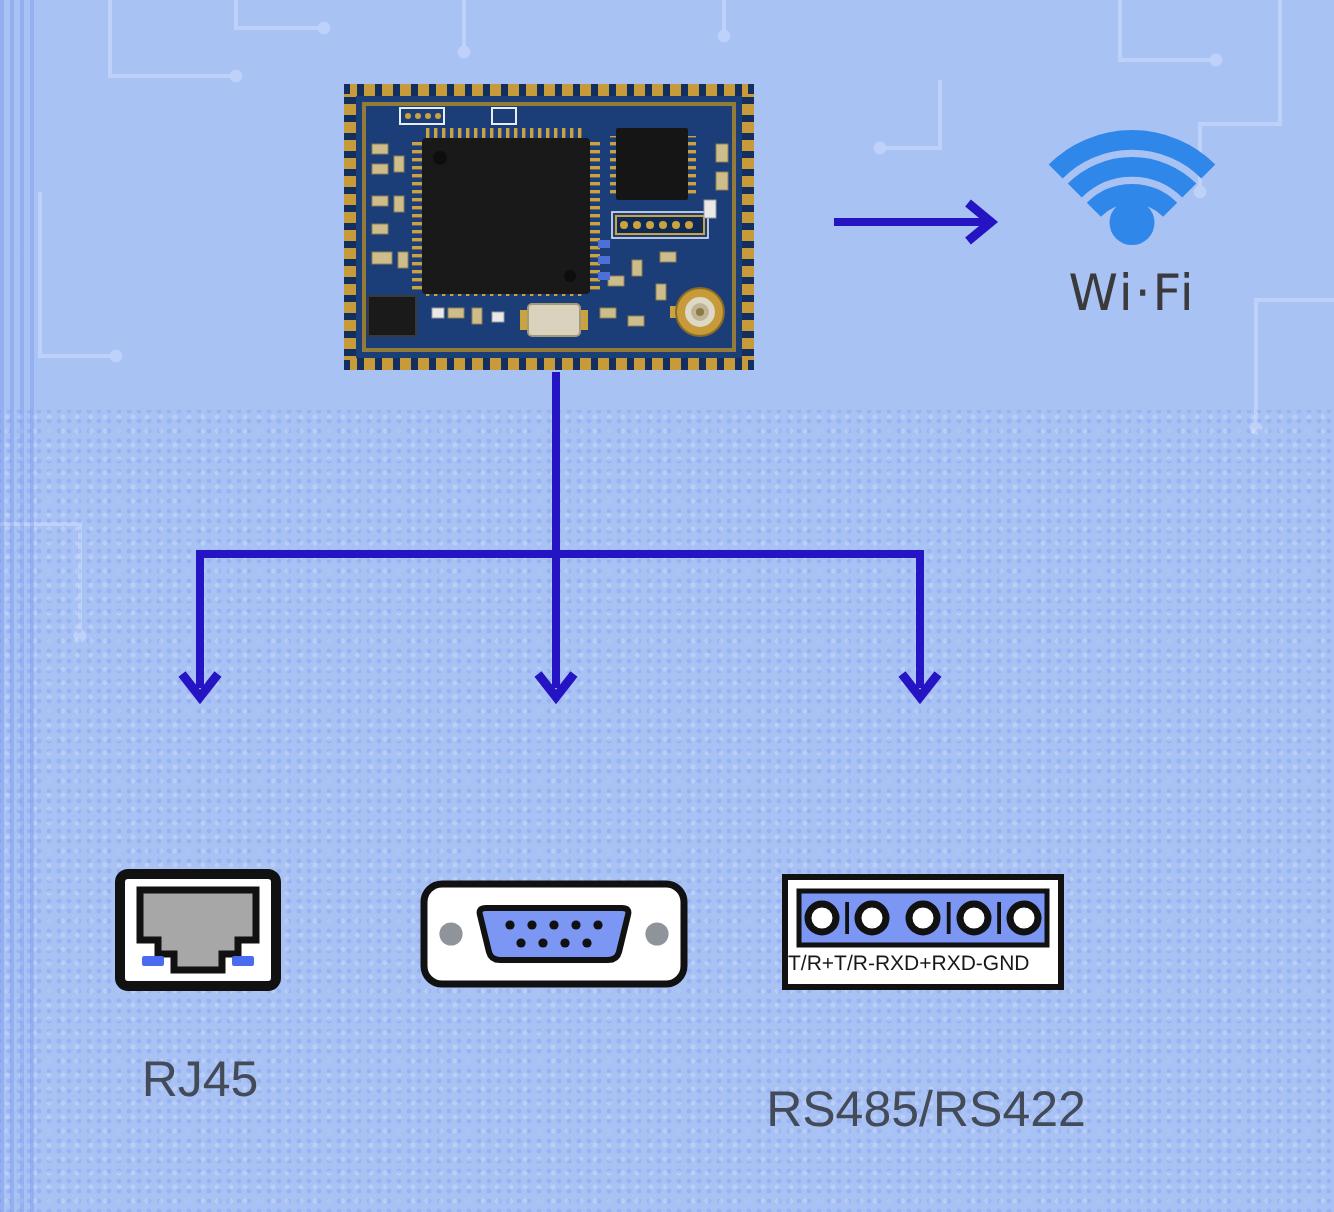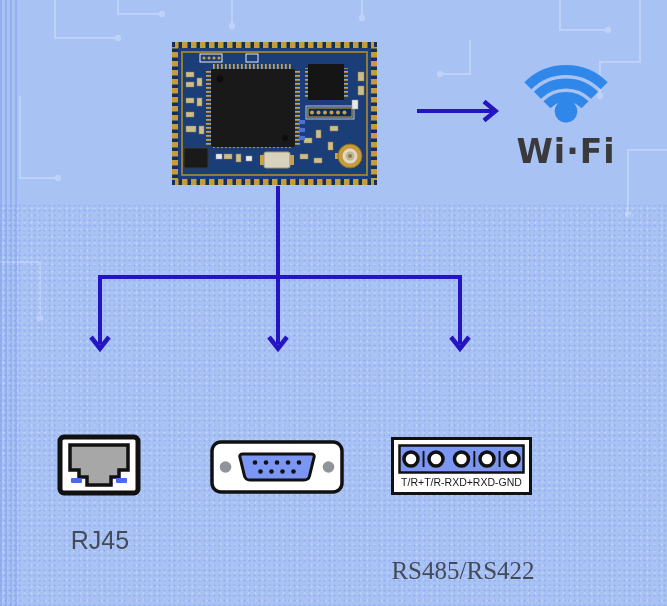--- a/index.html
+++ b/index.html
@@ -21,42 +21,42 @@
     position:absolute; left:0; top:0; width:20px; height:606px;
     background:repeating-linear-gradient(90deg, rgba(70,110,230,0.22) 0 2px, transparent 2px 5px);
     pointer-events:none;
   }
   .bg-traces{position:absolute; left:0; top:0; pointer-events:none;}
   .arrows{position:absolute; left:0; top:0;}
   .pcb{position:absolute; left:172px; top:42px; width:205px; height:143px;}
   .wifi-block{position:absolute; left:506px; top:44px; width:120px; text-align:center;}
   .wifi-icon{display:block; margin:0 auto; width:90px; height:86px;}
   .wifi-text{
-    margin-top:2px; font-family:"DejaVu Sans", sans-serif; font-weight:700;
-    font-size:33px; letter-spacing:1px; color:var(--wifi_text,#3a3a3c);
+    margin-top:2px; font-family:"DejaVu Sans", sans-serif; font-weight:400;
+    font-size:25px; letter-spacing:1px; color:var(--wifi_text,#3a3a3c);
   }
   .conn{position:absolute;}
   .conn-rj45{left:57px; top:434px; width:84px; height:62px;}
   .conn-rs232{left:210px; top:440px; width:134px; height:54px;}
   .rs485-box{
     position:absolute; left:391px; top:437px; width:135px; height:52px;
     background:#ffffff; border:3px solid #111; box-sizing:content-box;
   }
   .rs485-strip{display:block; margin:4px auto 0; width:127px; height:30px;}
   .rs485-pins{
-    text-align:center; font-size:10.5px; line-height:17px; color:#17181a;
+    font-size:10.5px; line-height:17px; color:#17181a;
     letter-spacing:0px; white-space:nowrap;
   }
   .label{
     position:absolute; text-align:center; font-size:25px;
     color:var(--label_text,#434b59);
   }
   .label-rj45{left:50px; top:526px; width:100px;}
   .label-rs232{left:217px; top:529px; width:110px;}
-  .label-rs485{left:383px; top:557px; width:160px;font-family:Liberation Serif, serif;}
+  .label-rs485{left:383px; top:541px; width:160px;}
 </style>
 </head>
 <body>
 
 <div class="canvas">
 
   <svg class="bg-traces" width="667" height="420" viewBox="0 0 667 420">
     <g fill="none" stroke="var(--circuit_trace,#c6d7fb)" stroke-width="2" opacity="0.75">
       <path d="M55,0 V38 H118"></path>
         <circle cx="118" cy="38" r="3.2" fill="var(--circuit_trace,#c6d7fb)" stroke="none"></circle>

